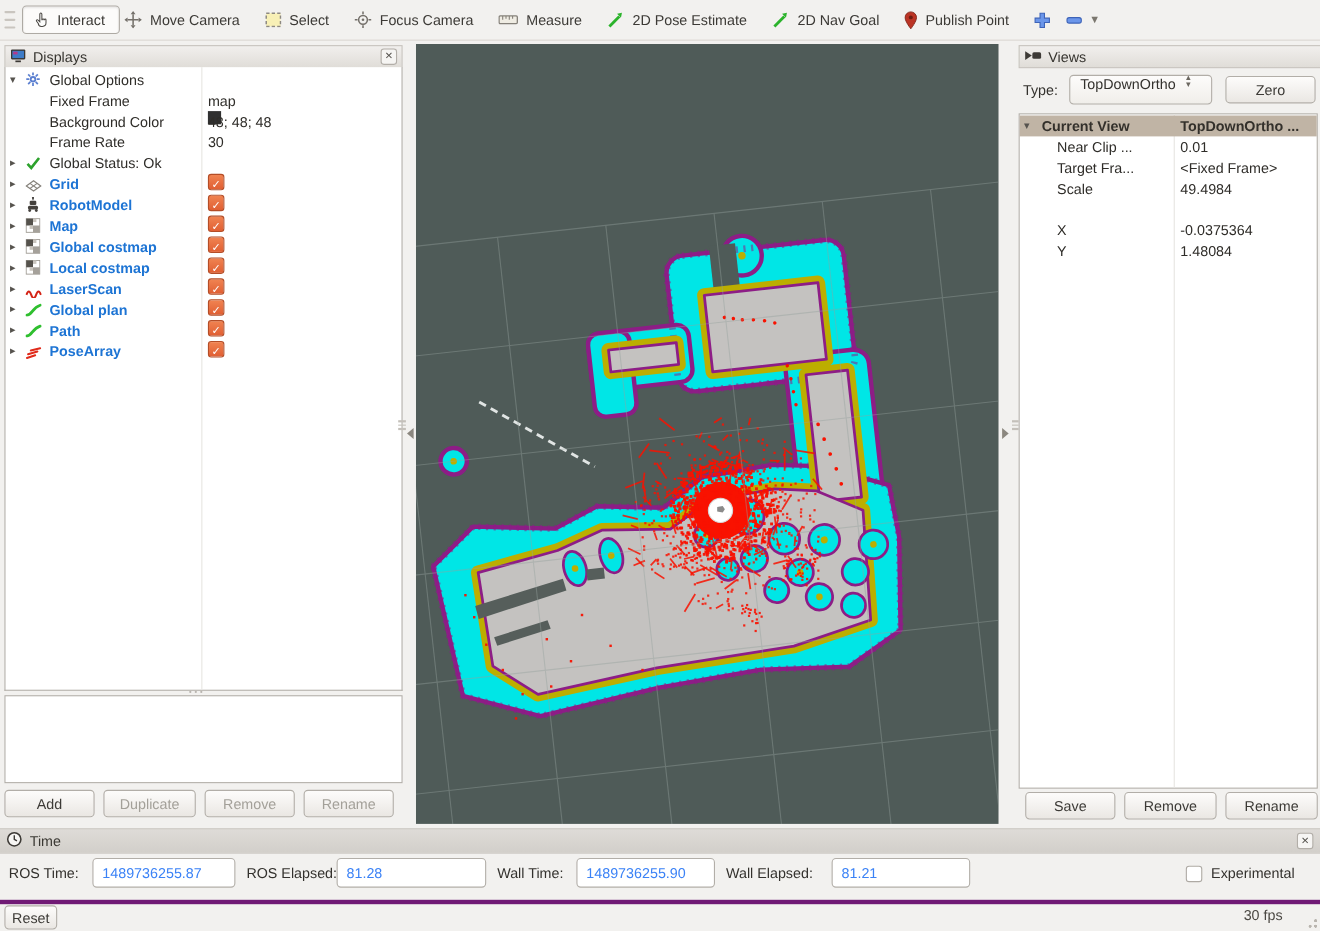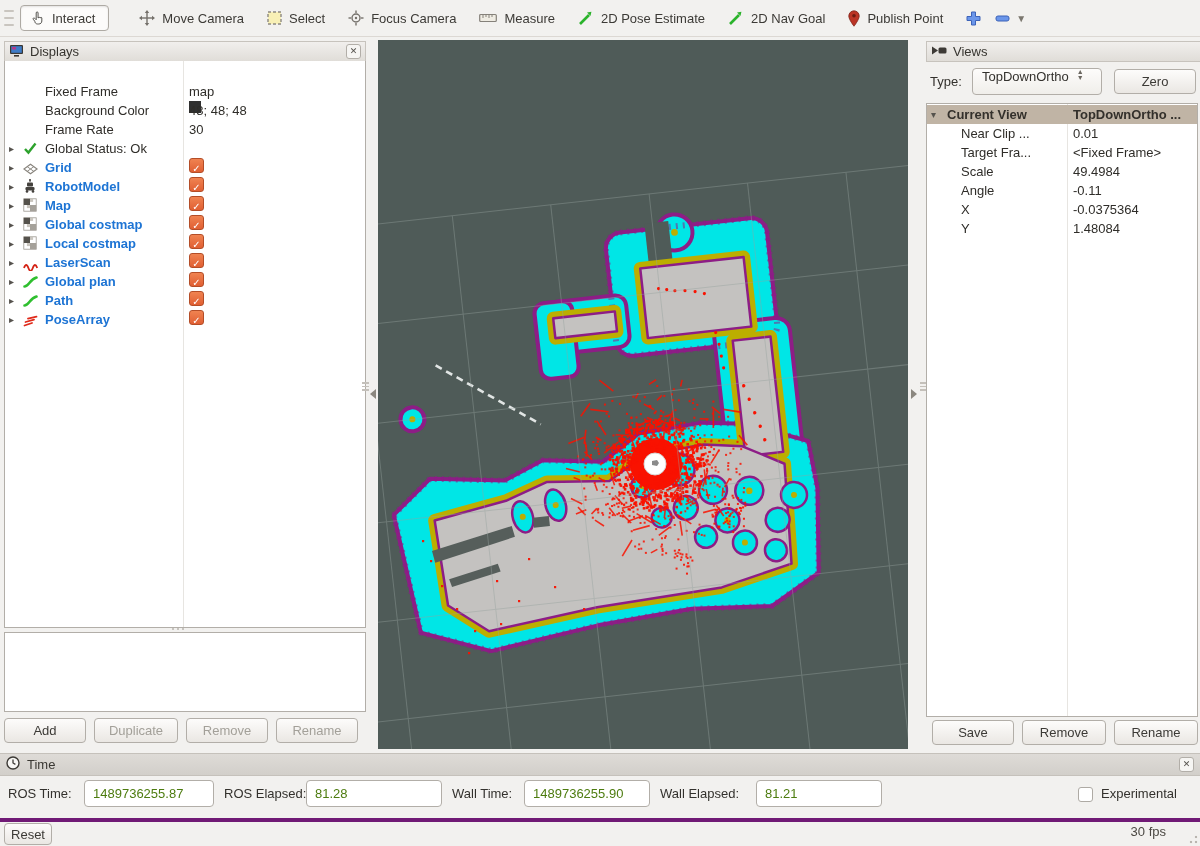--- a/index.html
+++ b/index.html
@@ -8,21 +8,21 @@
        font-family:"Liberation Sans","DejaVu Sans",sans-serif;font-size:13px;}
   .abs{position:absolute}
   
   .toolbar{left:0;top:0;width:1200px;height:37px;border-bottom:1px solid #dcd8d3;
            display:flex;align-items:center;padding-left:4px}
   .tb-grip{width:10px;height:16px;margin-right:6px;display:flex;flex-direction:column;justify-content:space-between}
   .tb-grip i{display:block;height:2px;background:#c9c5bf;border-radius:1px}
   .tool{display:flex;align-items:center;gap:7px;margin-right:23px;color:#3c3a36;cursor:default}
   .tool svg{display:block}
   .tool.pressed{background:#fcfbfa;border:1px solid #aeaaa4;border-radius:4px;
-                padding:4px 13px 4px 9px;margin-right:30px;box-shadow:inset 0 1px 2px rgba(0,0,0,.10)}
+                padding:4px 13px 4px 9px;margin-right:4px;box-shadow:inset 0 1px 2px rgba(0,0,0,.10)}
   .tb-caret{color:#7b776f;font-size:10px;margin-left:6px}
   
   .phead{height:21px;background:linear-gradient(#f1efed,#e0ddd8);border:1px solid #c7c3bd;
          display:flex;align-items:center;gap:6px;padding:0 4px;font-size:13px;color:#36342f}
   .closebox{width:15px;height:15px;margin-left:auto;border:1px solid #b2aea8;border-radius:3px;
             background:#f6f5f3;color:#55524d;font-size:9px;font-weight:bold;
             display:flex;align-items:center;justify-content:center;line-height:1}
   .closebox::after{content:"✕"}
   .whitebox{background:#fff;border:1px solid #b2aea8}
   
@@ -40,21 +40,21 @@
   .ochk::after{content:"✓"}
   .swatch{width:12px;height:12px;display:inline-block;vertical-align:-1px;margin-right:5px}
   .cvrow{background:#c0b4a5}
   .cvrow .tname,.cvrow .tval{font-weight:bold;color:#33302b}
   
   .btn{position:absolute;height:25px;border:1px solid #b2aea8;border-radius:4px;
        background:linear-gradient(#fdfcfb,#eae7e3);color:#3c3a36;
        display:flex;align-items:center;justify-content:center}
   .btn.disabled{color:#a3a099}
   .field{position:absolute;height:27px;border:1px solid #b2aea8;border-radius:4px;background:#fff;
-         display:flex;align-items:center;padding:0 8px;color:#4d7c0f}
+         display:flex;align-items:center;padding:0 8px;color:#3b82f6}
   .flabel{position:absolute;line-height:27px;color:#33312d}
   .combo{position:absolute;height:27px;border:1px solid #b2aea8;border-radius:4px;background:linear-gradient(#fdfcfb,#f0eeea);
          display:flex;padding:0 4px 0 9px;color:#33312d}
   .spin{margin-left:8px;display:flex;flex-direction:column;align-items:center;color:#6b6760;font-size:7px;line-height:6px}
   
   .vgrip i{display:block;width:7px;height:1.5px;background:#c4c0ba;margin:2px 0}
   .arrow-l{width:0;height:0;border:5px solid transparent;border-right:6px solid #8b877f;border-left:none}
   .arrow-r{width:0;height:0;border:5px solid transparent;border-left:6px solid #8b877f;border-right:none}
   
   .hdrbar{left:0;top:753px;width:1200px;height:23px;background:linear-gradient(#dedbd7,#d2cfca);
@@ -194,20 +194,38 @@
         <rect x="3" y="3" width="4" height="2.5" fill="#b33a8c"></rect>
         <rect x="5" y="11" width="5" height="1.6" fill="#3a3734"></rect>
       </svg></span>
   <span>Displays</span>
   <span class="closebox"></span>
 </div>
 
 <div class="abs whitebox" style="left:4px;top:61px;width:362px;height:567px;border-top:none">
   <div class="coldiv" style="left:178px"></div>
 
+  <div class="trow" style="top:2px">
+    <span class="caret open" style="left:4px"></span>
+    <span style="left:18px;top:2px"><svg width="14" height="14" viewBox="0 0 16 16">
+          <g stroke="#5b7fd0" stroke-width="1.8">
+            <line x1="8" y1="1" x2="8" y2="4"></line>
+            <line x1="8" y1="12" x2="8" y2="15"></line>
+            <line x1="1" y1="8" x2="4" y2="8"></line>
+            <line x1="12" y1="8" x2="15" y2="8"></line>
+            <line x1="3" y1="3" x2="5.2" y2="5.2"></line>
+            <line x1="10.8" y1="10.8" x2="13" y2="13"></line>
+            <line x1="3" y1="13" x2="5.2" y2="10.8"></line>
+            <line x1="10.8" y1="5.2" x2="13" y2="3"></line>
+          </g>
+          <circle cx="8" cy="8" r="3.4" fill="#5b7fd0"></circle>
+          <circle cx="8" cy="8" r="1.3" fill="#fff"></circle>
+        </svg></span>
+    <span class="tname" style="left:40px">Global Options</span>
+  </div>
 
   <div class="trow" style="top:21px">
     <span class="tname" style="left:40px">Fixed Frame</span>
     <span class="tval" style="left:184px">map</span>
   </div>
 
   <div class="trow" style="top:40px">
     <span class="tname" style="left:40px">Background Color</span>
     <span class="tval" style="left:184px">
         <span class="swatch" id="swatch" style="background: rgb(48, 48, 48);"></span>
@@ -1669,24 +1687,20 @@
     <span class="tval" style="left:146px">0.01</span>
   </div>
   <div class="trow" style="top:39px">
     <span class="tname" style="left:34px">Target Fra...</span>
     <span class="tval" style="left:146px">&lt;Fixed Frame&gt;</span>
   </div>
   <div class="trow" style="top:58px">
     <span class="tname" style="left:34px">Scale</span>
     <span class="tval" style="left:146px">49.4984</span>
   </div>
-  <div class="trow" style="top:77px">
-    <span class="tname" style="left:34px">Angle</span>
-    <span class="tval" style="left:146px">-0.11</span>
-  </div>
   <div class="trow" style="top:96px">
     <span class="tname" style="left:34px">X</span>
     <span class="tval" style="left:146px">-0.0375364</span>
   </div>
   <div class="trow" style="top:115px">
     <span class="tname" style="left:34px">Y</span>
     <span class="tval" style="left:146px">1.48084</span>
   </div>
 </div>
 

